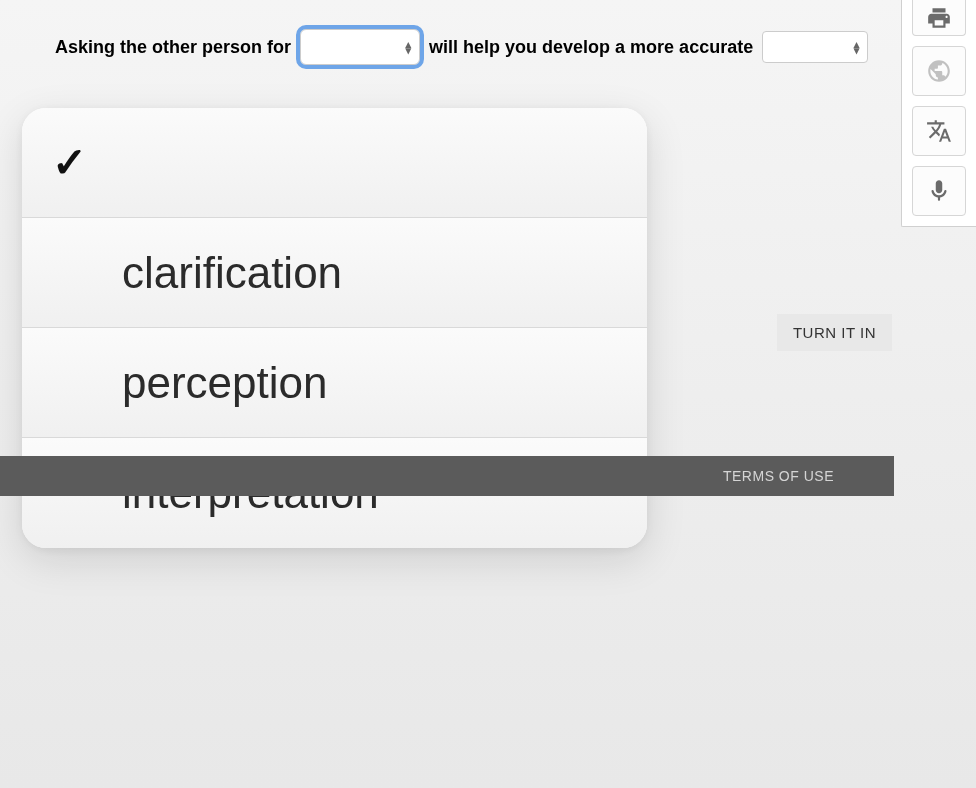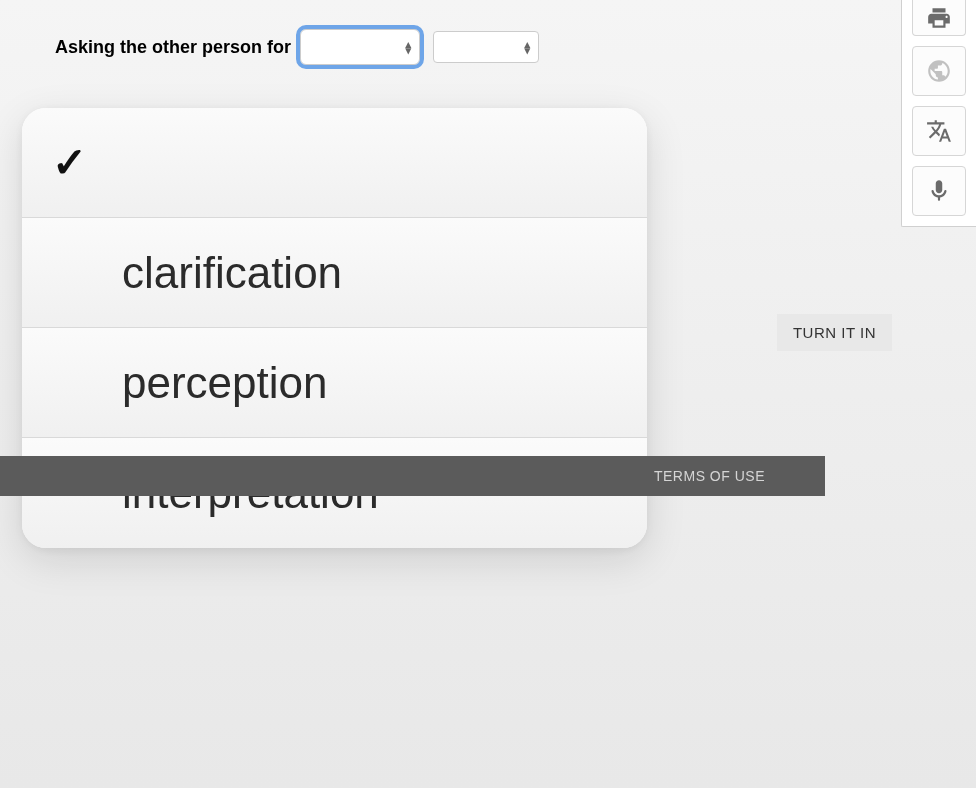--- a/index.html
+++ b/index.html
@@ -99,21 +99,21 @@
       font-family: inherit;
       letter-spacing: 0.5px;
       color: #333;
       cursor: pointer;
       font-weight: 400;
     }
     .footer-bar {
       position: absolute;
       top: 456px;
       left: 0;
-      width: 825px;
+      width: 894px;
       height: 40px;
       background: #5b5b5b;
       display: flex;
       align-items: center;
       justify-content: flex-end;
       padding-right: 60px;
     }
     .footer-link {
       color: #d5d5d5;
       font-size: 14px;
@@ -163,20 +163,21 @@
 </head>
 <body>
 
 <div class="main-area">
 
   <div class="question-row">
     <span class="question-segment">Asking the other person for</span>
     <span class="dropdown-blank focused">
       <span class="dropdown-caret">▴<br>▾</span>
     </span>
+    <span class="question-segment">will help you develop a more accurate</span>
     <span class="dropdown-blank">
       <span class="dropdown-caret">▴<br>▾</span>
     </span>
   </div>
 
   <div class="options-popup">
     <div class="option-item selected">
       <span class="check-mark">✓</span>
       <span></span>
     </div>

